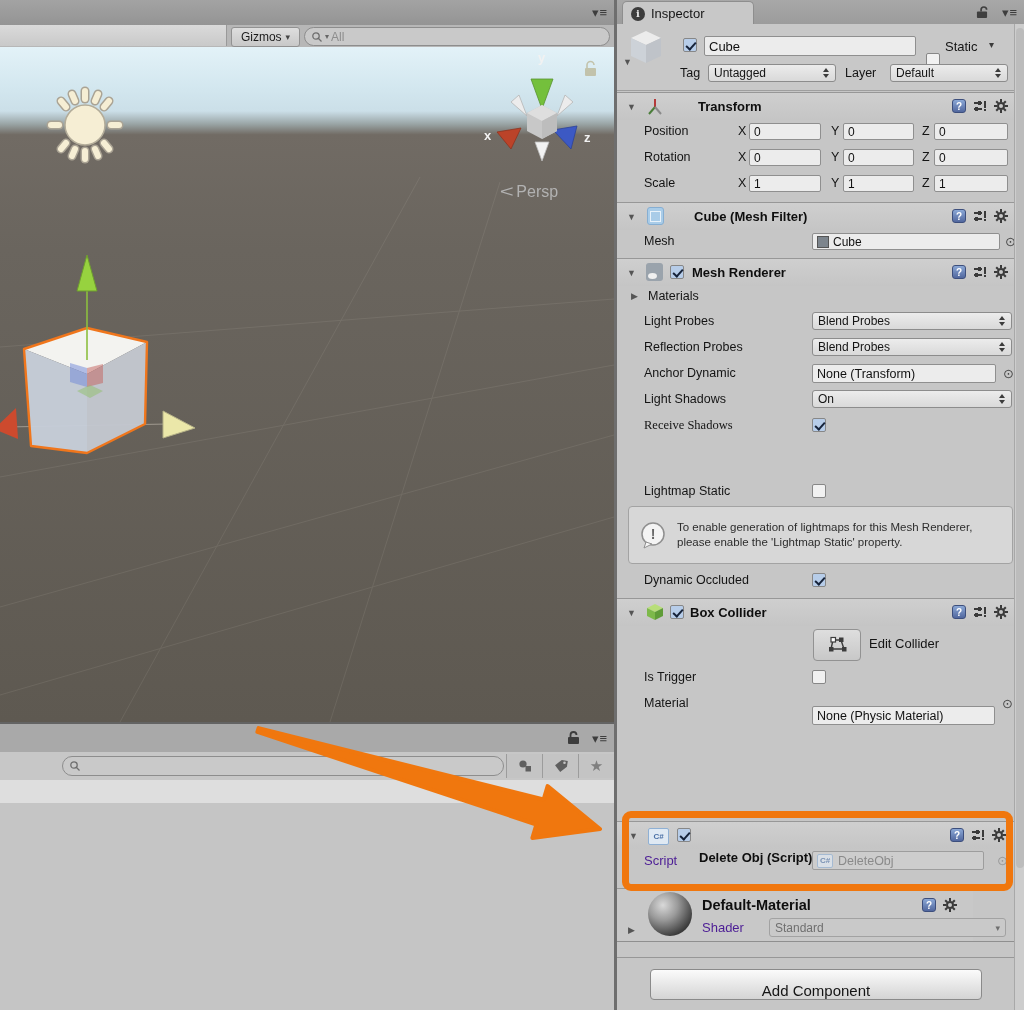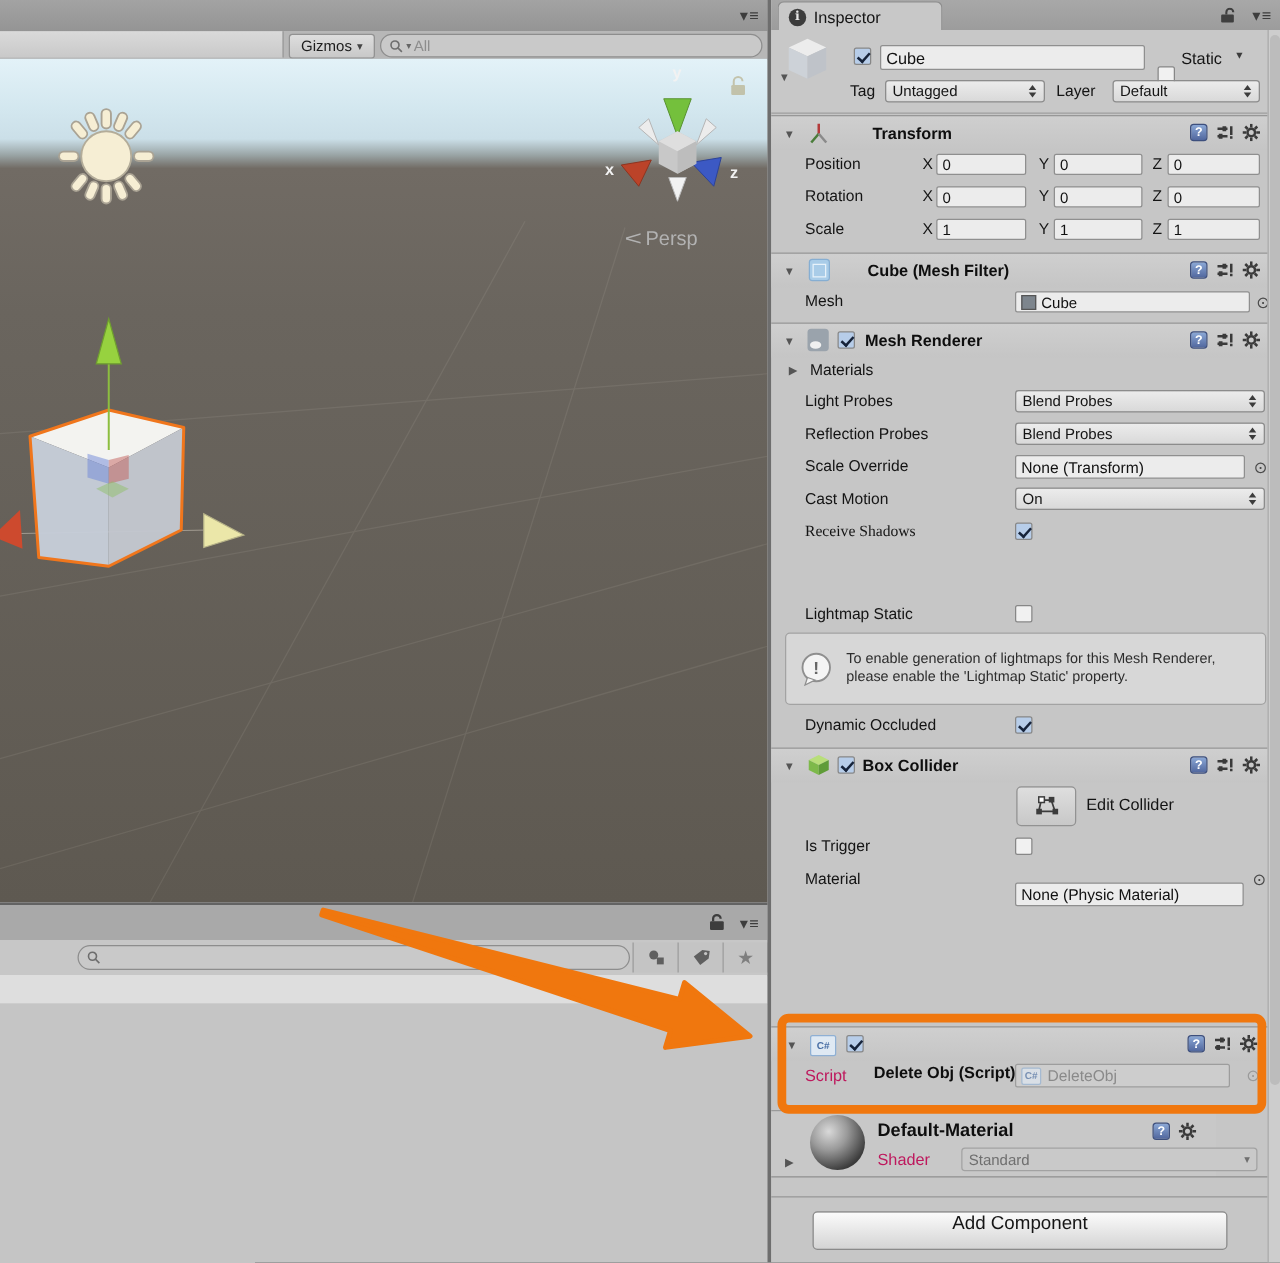--- a/index.html
+++ b/index.html
@@ -29,21 +29,21 @@
   
   .inspector{left:617px;top:0;width:407px;height:1010px;background:#c6c6c6;}
   .tabbar{left:0;top:0;width:407px;height:24px;background:linear-gradient(#a8a8a8,#9c9c9c);}
   .tab{left:5px;top:1px;width:122px;height:23px;background:#c8c8c8;border:1px solid #8e8e8e;border-bottom:none;
        border-radius:5px 5px 0 0;display:flex;align-items:center;gap:6px;padding-left:8px;font-size:13px;color:#151515;}
   .circle-i{width:14px;height:14px;border-radius:50%;background:#3c3c3c;color:#e8e8e8;font-size:10px;font-weight:bold;
        display:flex;align-items:center;justify-content:center;font-family:"DejaVu Serif",serif;}
   .chdr{left:0;width:407px;height:27px;background:linear-gradient(#cfcfcf,#c5c5c5);border-top:1px solid #979797;}
   .hdr-title{font-weight:bold;font-size:13px;color:#0e0e0e;}
   .lbl{font-size:12.5px;color:#141414;}
-  .glbl{font-size:12.5px;color:#be185d;}
+  .glbl{font-size:12.5px;color:#4c1d95;}
   .fold{font-size:9px;color:#555;}
   .fld{background:#ececec;border:1px solid #8f8f8f;border-radius:2px;font-size:12px;color:#111;
        display:flex;align-items:center;padding:0 4px;height:17px;box-sizing:border-box;overflow:hidden;white-space:nowrap;}
   .fld.gray{background:#cdcdcd;color:#8a8a8a;border-color:#9d9d9d;}
   .dd{background:linear-gradient(#ececec,#d9d9d9);border:1px solid #8c8c8c;border-radius:3px;font-size:12px;color:#141414;
       display:flex;align-items:center;padding:0 5px;height:18px;box-sizing:border-box;}
   .dd.gray{background:#c9c9c9;color:#6f6f6f;border-color:#a2a2a2;}
   .dd .sp{flex:1;}
   .ud{width:8px;height:10px;position:relative;}
   .ud::before{content:"";position:absolute;left:1px;top:0;border-left:3.5px solid transparent;
@@ -58,21 +58,21 @@
       color:#fff;font-size:10px;font-weight:bold;display:flex;align-items:center;justify-content:center;box-sizing:border-box;}
   .icongrp{display:flex;gap:7px;align-items:center;}
   .target{font-size:13px;color:#4a4a4a;line-height:1;}
   .target.gray{color:#9a9a9a;}
   .infobox{background:#d7d7d7;border:1px solid #a3a3a3;border-radius:4px;display:flex;align-items:center;gap:10px;padding:6px 10px;box-sizing:border-box;}
   .infobox .txt{font-size:11.5px;color:#2d2d2d;line-height:1.32;}
   .sphere{width:44px;height:44px;border-radius:50%;background:radial-gradient(circle at 34% 30%,#d9d9d9 0%,#9a9a9a 35%,#3c3c3c 75%,#222 100%);}
   .badge-cs{background:#dfe9f3;border:1px solid #8fb0d4;border-radius:2px;color:#4a6fa5;font-size:8px;font-weight:bold;
       display:flex;align-items:center;justify-content:center;}
   .addcomp{background:linear-gradient(#fbfbfb,#d4d4d4);border:1px solid #8a8a8a;border-radius:4px;
-      font-size:15px;color:#151515;display:flex;align-items:flex-start;justify-content:center;}
+      font-size:15px;color:#151515;display:flex;align-items:flex-end;justify-content:center;}
   .scrolltrack{left:397px;top:24px;width:10px;height:986px;background:#cdcdcd;border-left:1px solid #a8a8a8;box-sizing:border-box;}
   .scrollthumb{left:1px;top:4px;width:8px;height:840px;background:#bcbcbc;border-radius:4px;}
   .hlbox{left:622px;top:811px;width:391px;height:80px;border:7px solid #F0770E;border-radius:9px;box-sizing:border-box;z-index:55;pointer-events:none;}
   .arrowsvg{left:0;top:0;width:1024px;height:1010px;z-index:60;pointer-events:none;}
 </style>
 </head>
 <body>
 
 <div id="app">
 
@@ -425,26 +425,26 @@
     </div>
     <div class="abs" style="left:0;top:336px;width:407px;height:24px;">
       <span class="abs lbl" style="left:27px;top:4px;">Reflection Probes</span>
       <div class="abs dd" style="left:195px;top:2px;width:200px;">
         <span>Blend Probes</span>
           <span class="sp"></span>
           <span class="ud"></span>
       </div>
     </div>
     <div class="abs" style="left:0;top:362px;width:407px;height:24px;">
-      <span class="abs lbl" style="left:27px;top:4px;">Scale Override</span>
+      <span class="abs lbl" style="left:27px;top:4px;">Anchor Dynamic</span>
       <div class="abs fld" style="left:195px;top:2px;width:184px;height:19px;font-size:12.5px;">None (Transform)</div>
       <span class="abs target" style="left:386px;top:5px;">⊙</span>
     </div>
     <div class="abs" style="left:0;top:388px;width:407px;height:24px;">
-      <span class="abs lbl" style="left:27px;top:4px;">Cast Motion</span>
+      <span class="abs lbl" style="left:27px;top:4px;">Light Shadows</span>
       <div class="abs dd" style="left:195px;top:2px;width:200px;">
         <span>On</span>
           <span class="sp"></span>
           <span class="ud"></span>
       </div>
     </div>
     <div class="abs" style="left:0;top:414px;width:407px;height:24px;">
       <span class="abs lbl" style="left:27px;top:4px;font-family:Liberation Serif, serif;">Receive Shadows</span>
       <div class="abs cb on" style="left:195px;top:4px;"></div>
     </div>

